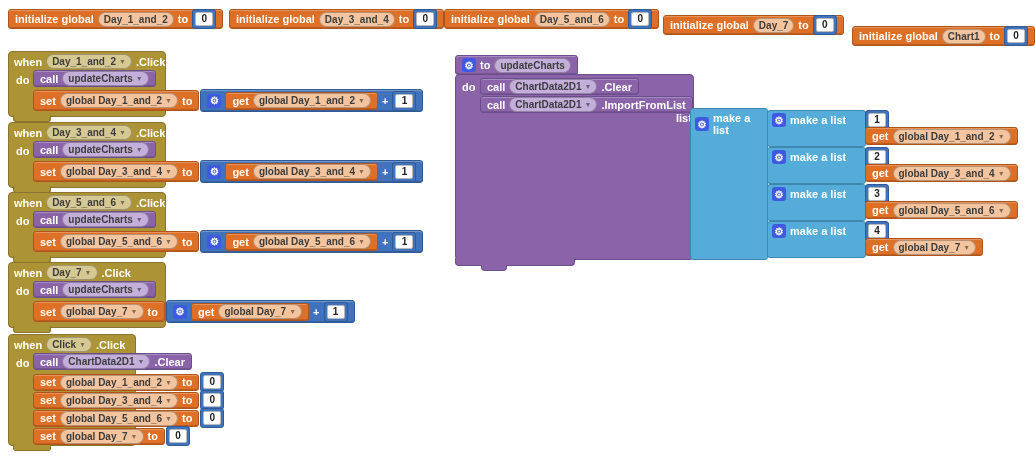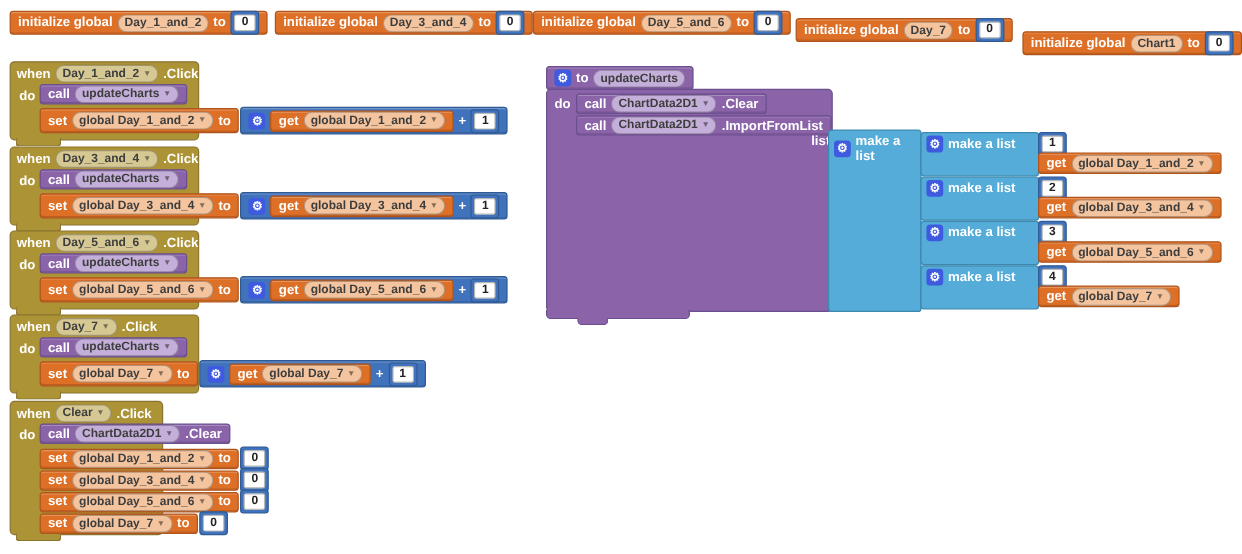--- a/index.html
+++ b/index.html
@@ -294,21 +294,21 @@
       </div>
     </div>
   </div>
 
   <div class="abs" style="left:8px;top:334px;width:240px;height:120px;">
     <div class="abs goldbg" style="left:0;top:0;width:126px;height:110px;"></div>
     <div class="evt-tab" style="left:5px;top:110px;width:36px;height:6px;"></div>
     <div class="abs" style="left:6px;top:3px;display:flex;align-items:center;gap:4px;">
       <span class="lbl">when</span>
       <span class="pill tan">
-          <span>Clear</span>
+          <span>Click</span>
           <span class="dd">▼</span>
         </span>
       <span class="lbl">.Click</span>
     </div>
     <div class="abs lbl" style="left:8px;top:23px;">do</div>
     <div class="abs blk purple h17" style="left:25px;top:19px;">
       <span class="lbl">call</span>
       <span class="pill lav">
           <span>ChartData2D1</span>
           <span class="dd">▼</span>

